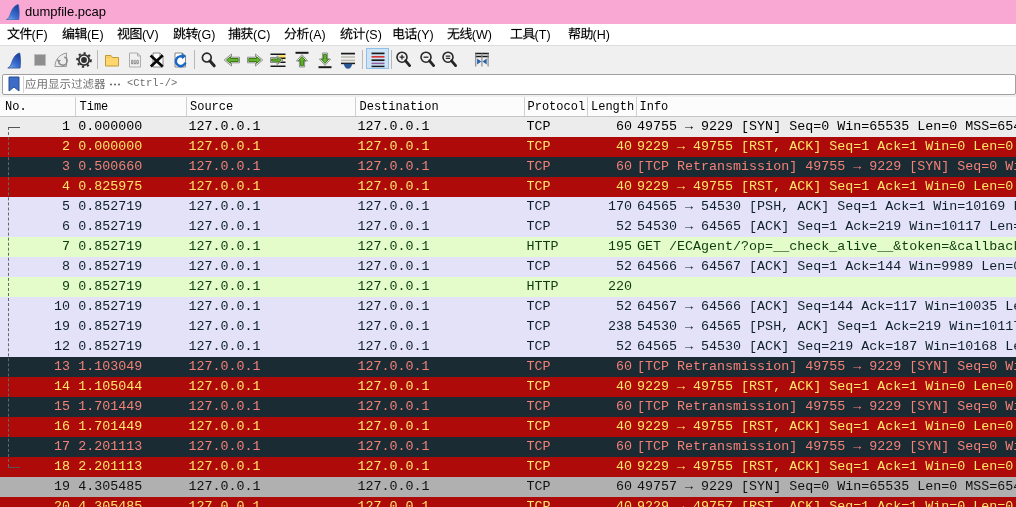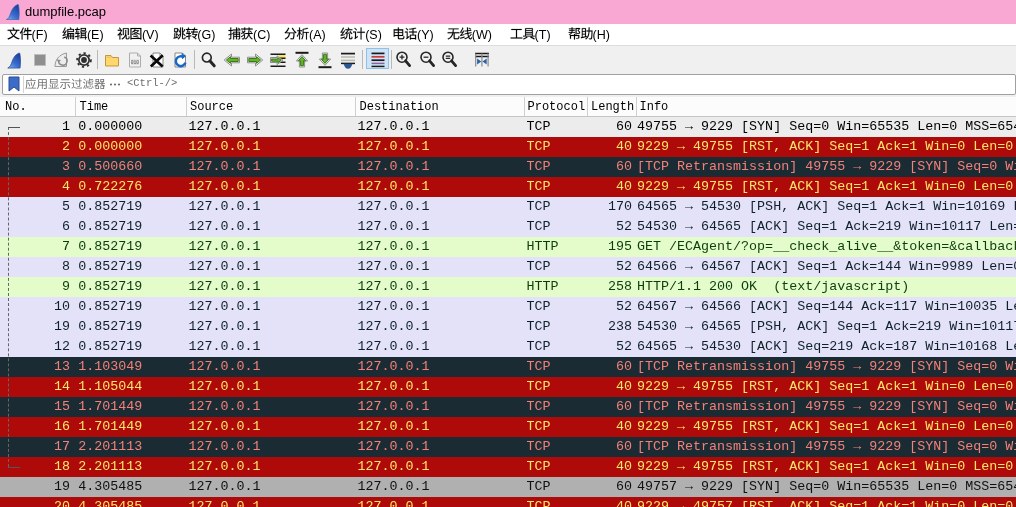--- a/index.html
+++ b/index.html
@@ -299,21 +299,21 @@
       <span class="no">3</span>
       <span class="tm">0.500660</span>
       <span class="src">127.0.0.1</span>
       <span class="dst">127.0.0.1</span>
       <span class="pro">TCP</span>
       <span class="len">60</span>
       <span class="inf">[TCP Retransmission] 49755 → 9229 [SYN] Seq=0 Win=65535 Len=0 MSS=65495</span>
     </div>
     <div class="row rst">
       <span class="no">4</span>
-      <span class="tm">0.722276</span>
+      <span class="tm">0.825975</span>
       <span class="src">127.0.0.1</span>
       <span class="dst">127.0.0.1</span>
       <span class="pro">TCP</span>
       <span class="len">40</span>
       <span class="inf">9229 → 49755 [RST, ACK] Seq=1 Ack=1 Win=0 Len=0</span>
     </div>
     <div class="row tcp">
       <span class="no">5</span>
       <span class="tm">0.852719</span>
       <span class="src">127.0.0.1</span>
@@ -348,22 +348,21 @@
       <span class="pro">TCP</span>
       <span class="len">52</span>
       <span class="inf">64566 → 64567 [ACK] Seq=1 Ack=144 Win=9989 Len=0</span>
     </div>
     <div class="row http">
       <span class="no">9</span>
       <span class="tm">0.852719</span>
       <span class="src">127.0.0.1</span>
       <span class="dst">127.0.0.1</span>
       <span class="pro">HTTP</span>
-      <span class="len">258</span>
-      <span class="inf">HTTP/1.1 200 OK  (text/javascript)</span>
+      <span class="len">220</span>
     </div>
     <div class="row tcp">
       <span class="no">10</span>
       <span class="tm">0.852719</span>
       <span class="src">127.0.0.1</span>
       <span class="dst">127.0.0.1</span>
       <span class="pro">TCP</span>
       <span class="len">52</span>
       <span class="inf">64567 → 64566 [ACK] Seq=144 Ack=117 Win=10035 Len=0</span>
     </div>

